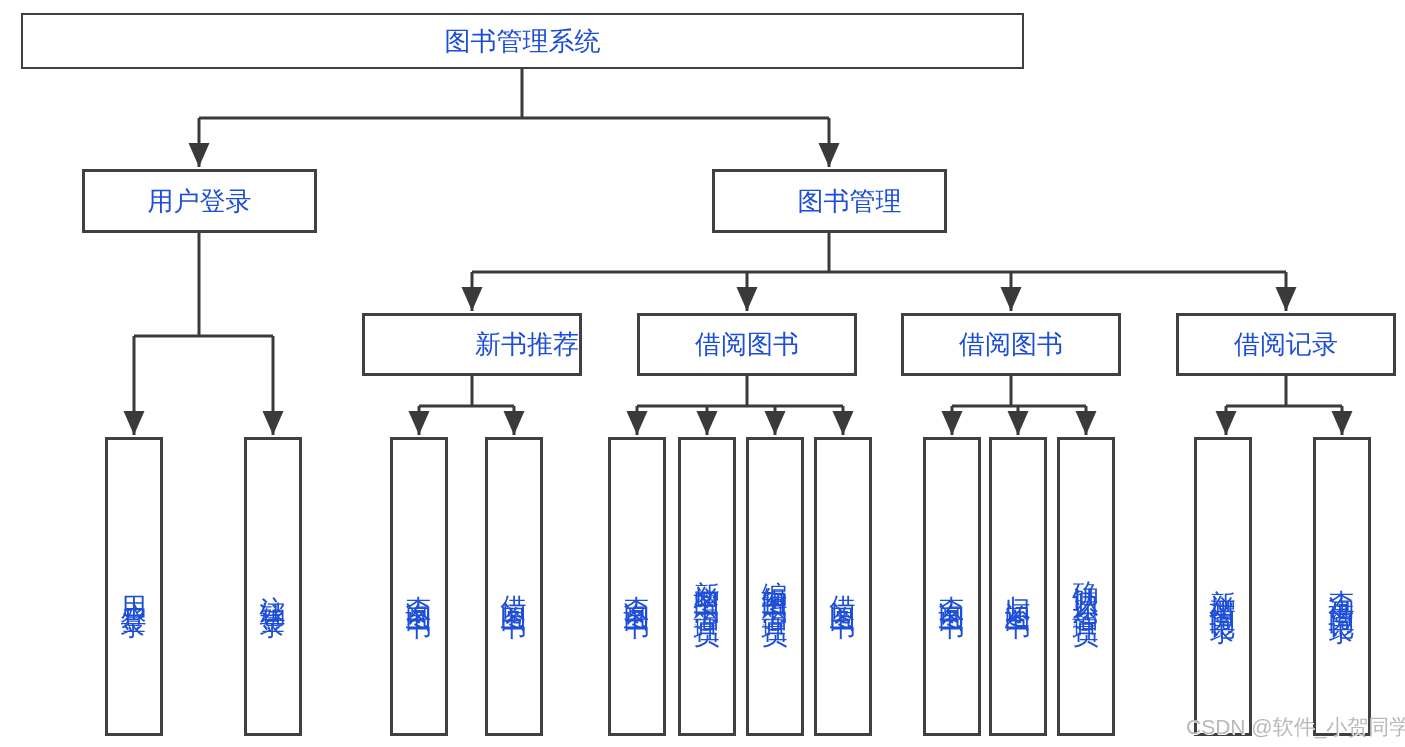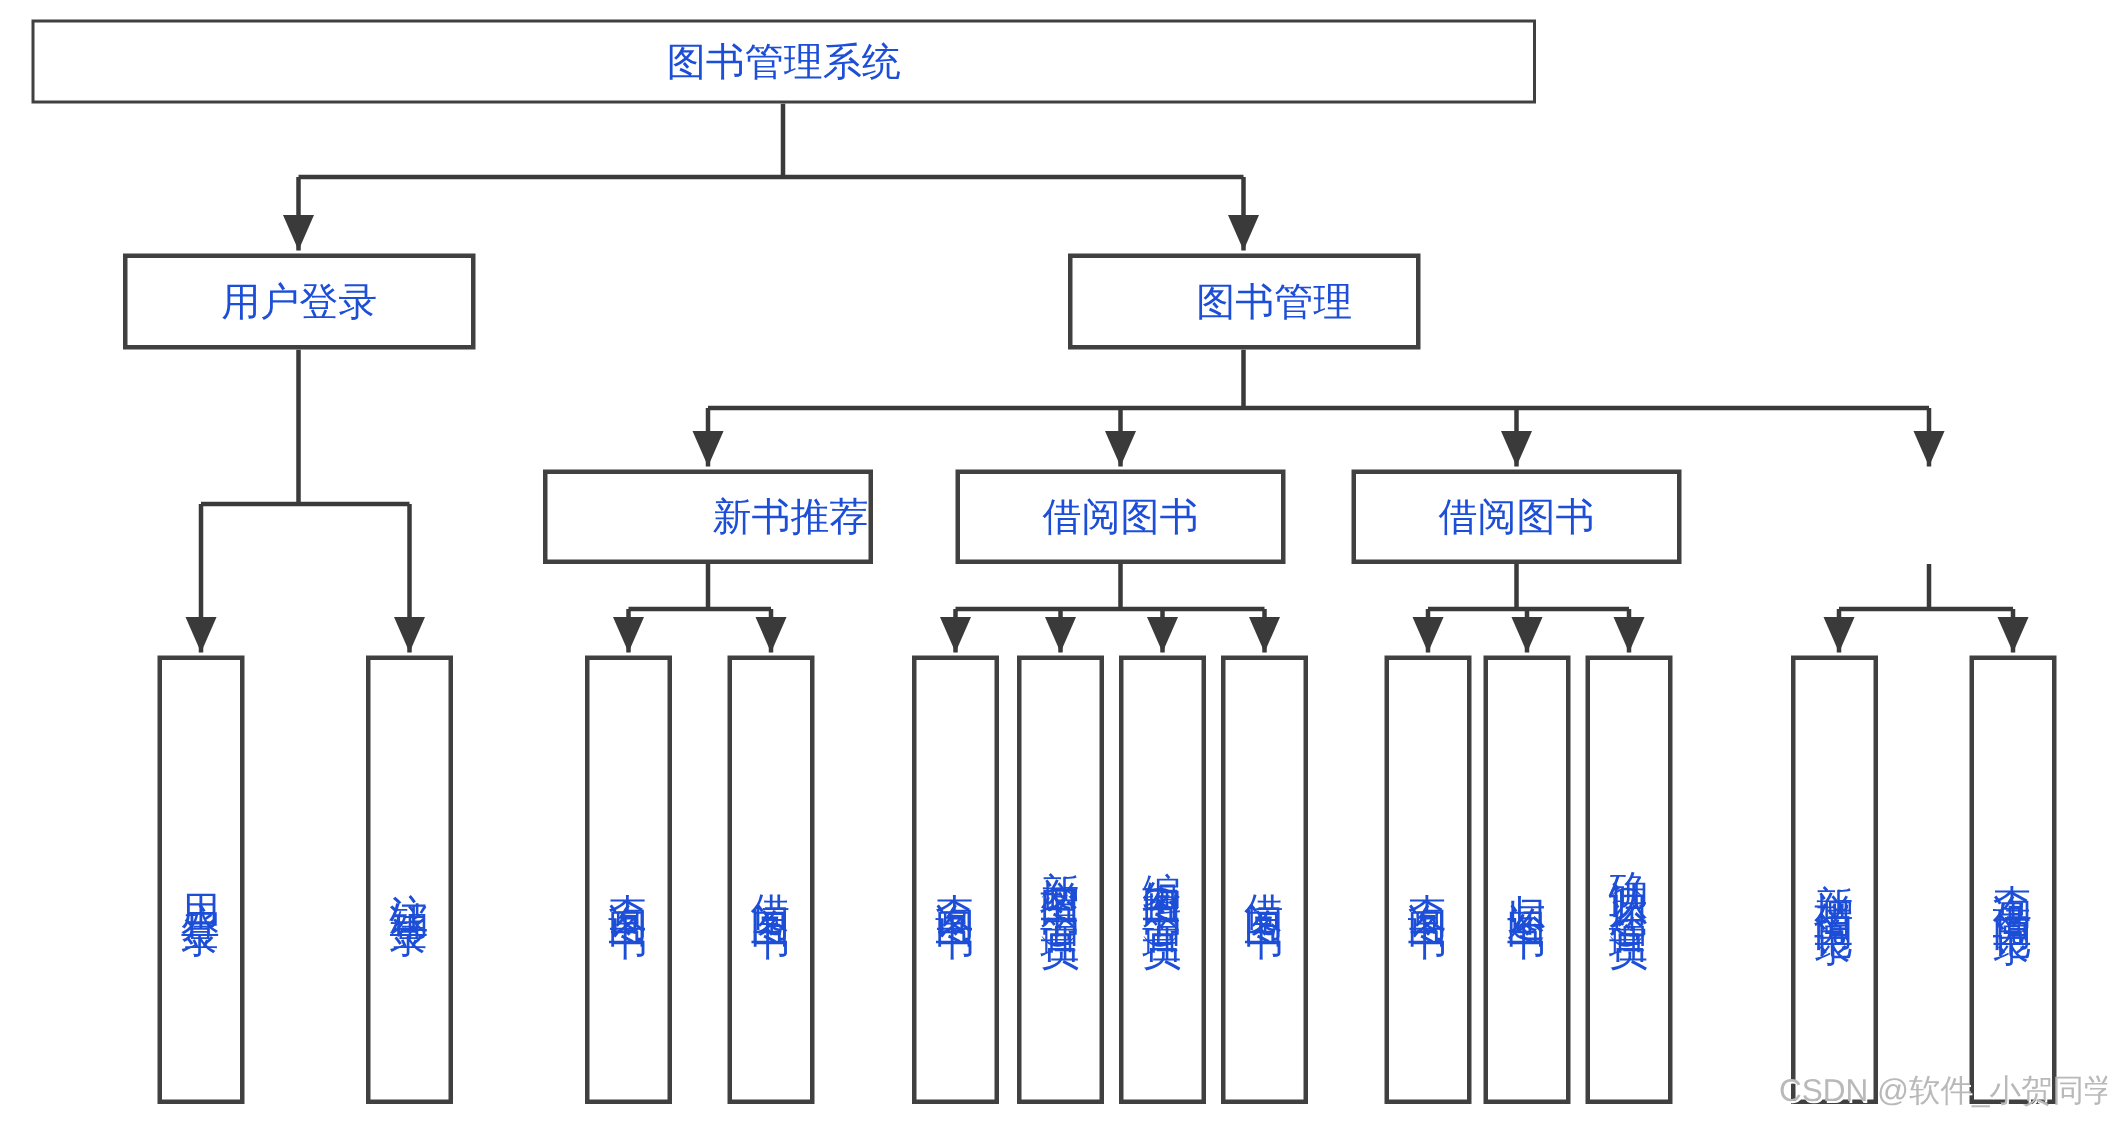--- a/index.html
+++ b/index.html
@@ -103,20 +103,23 @@
 
   <div class="node l3" style="left:362px;justify-content:flex-end;">
     <span>新书推荐</span>
   </div>
   <div class="node l3" style="left:637px;">
     <span>借阅图书</span>
   </div>
   <div class="node l3" style="left:901px;">
     <span>借阅图书</span>
   </div>
+  <div class="node l3" style="left:1176px;">
+    <span>借阅记录</span>
+  </div>
 
   <div class="node l4" style="left:105px;">
     <span>用户登录</span>
   </div>
   <div class="node l4" style="left:244px;">
     <span>注销登录</span>
   </div>
   <div class="node l4" style="left:390px;">
     <span>查询图书</span>
   </div>

